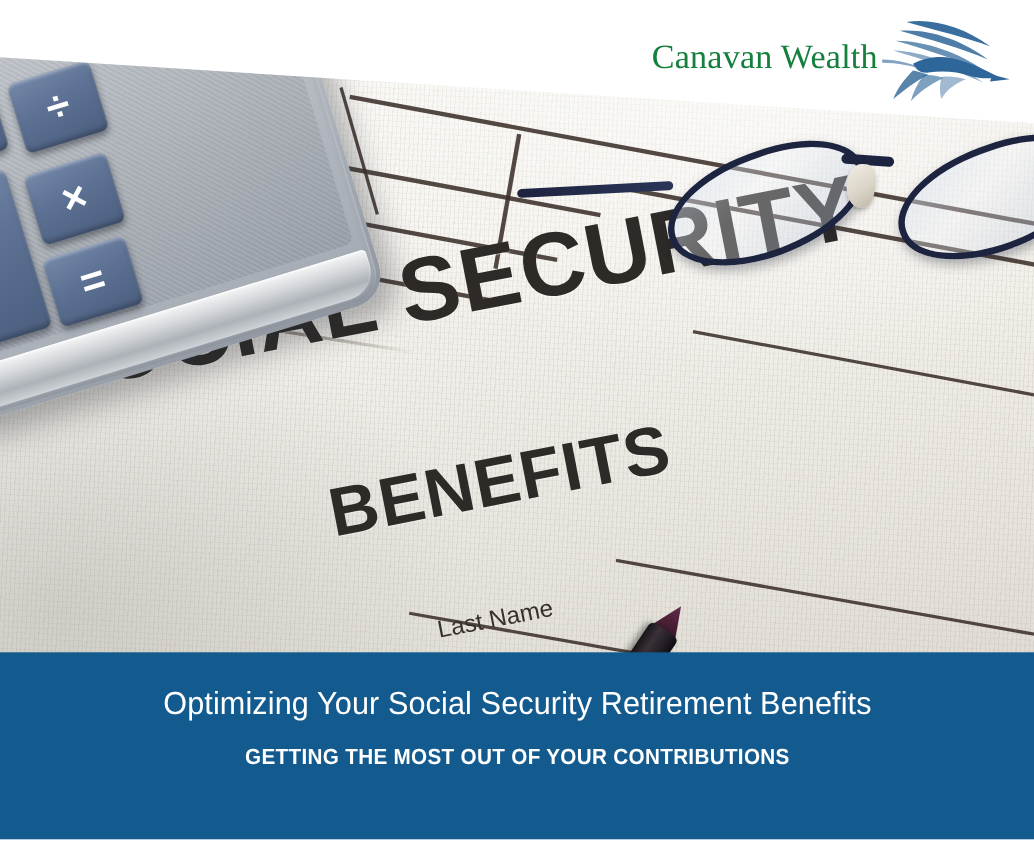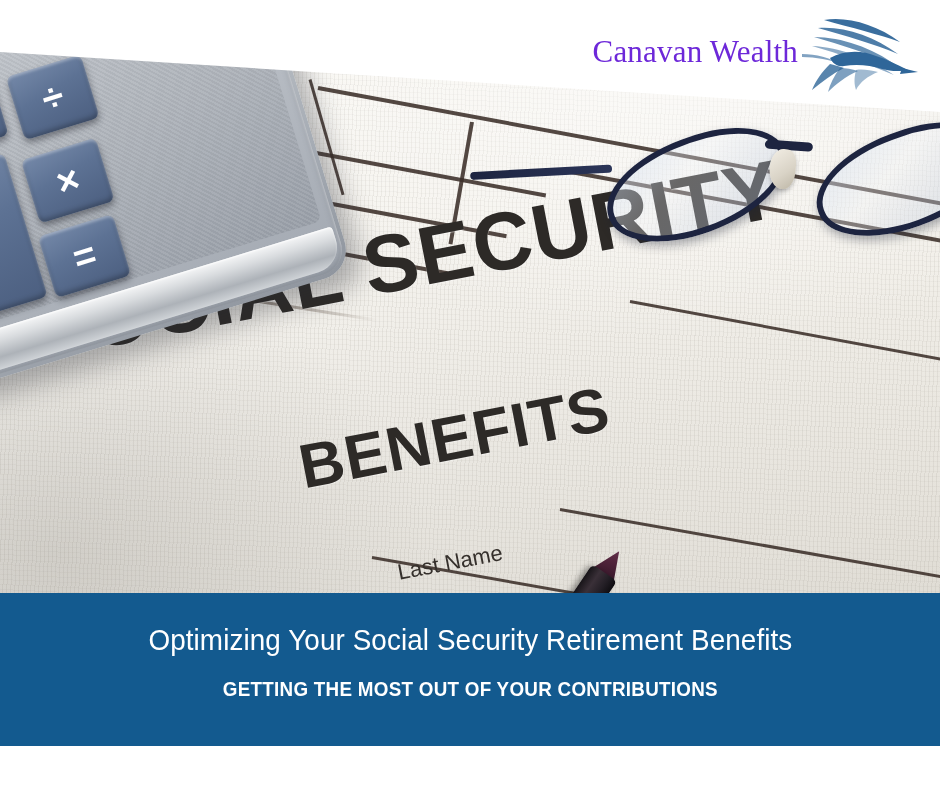--- a/index.html
+++ b/index.html
@@ -279,39 +279,39 @@
     top: 14px;
     height: 78px;
     display: flex;
     align-items: center;
     gap: 2px;
     z-index: 8;
   }
   #logo-text {
     font-family: "Liberation Serif", serif;
     font-size: 31px;
-    color: #6d28d9;
+    color: #15803d;
     letter-spacing: 0.2px;
     white-space: nowrap;
     line-height: 1;
     padding-bottom: 4px;
   }
   #logo-mark {
     width: 118px;
     height: 78px;
     display: block;
   }
 
   
   #banner {
     position: absolute;
     left: 0;
     top: 593px;
     width: 940px;
-    height: 153px;
+    height: 170px;
     background: #135a8f;
     z-index: 9;
     display: flex;
     flex-direction: column;
     align-items: center;
   }
   #banner-title {
     margin-top: 31px;
     color: #ffffff;
     font-family: "Liberation Sans", sans-serif;

